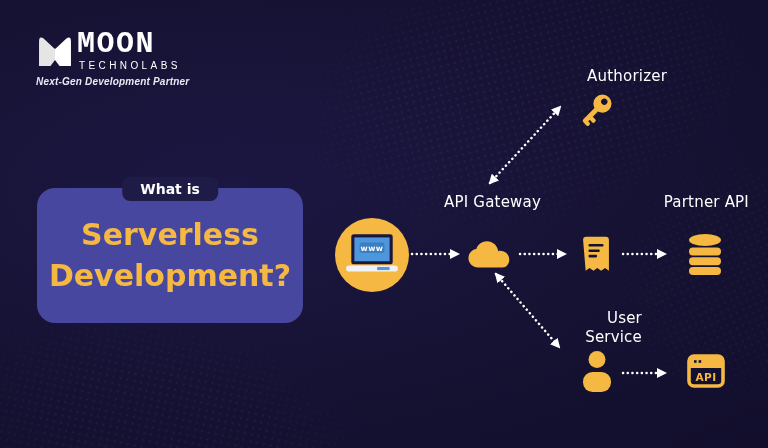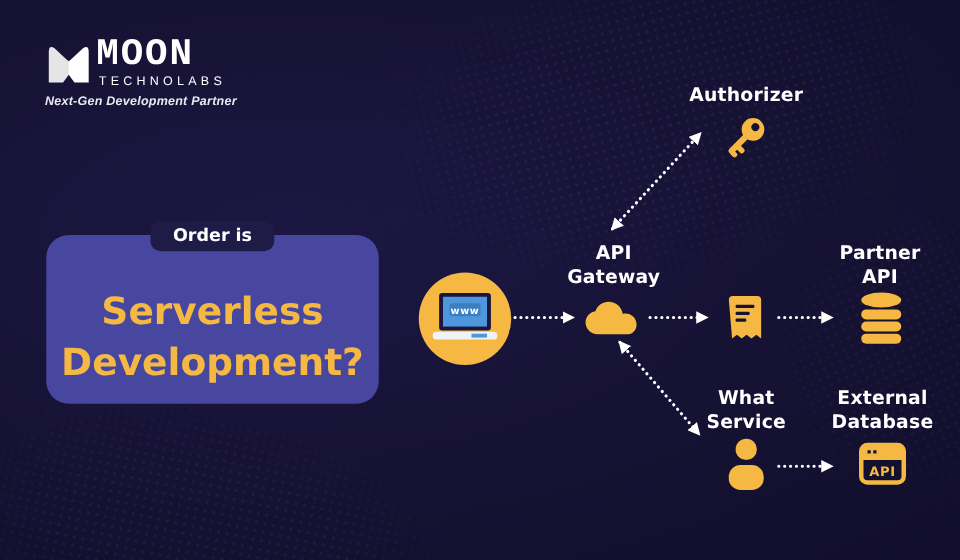--- a/index.html
+++ b/index.html
@@ -23,25 +23,25 @@
   .logo{position:absolute;left:36px;top:27px;}
   .logo-mark{position:absolute;left:0;top:3px;}
   .logo-name{position:absolute;left:41px;top:0;color:#fff;font-size:30px;font-weight:bold;letter-spacing:1.5px;font-family:Liberation Mono, monospace;}
   .logo-sub{position:absolute;left:43px;top:33px;color:#fff;font-size:10px;letter-spacing:3.4px;font-family:"Liberation Sans",sans-serif;}
   .logo-tag{position:absolute;left:0px;top:49px;color:#e9e9f2;font-size:10px;font-weight:bold;letter-spacing:0.2px;font-family:"Liberation Sans",sans-serif;white-space:nowrap;font-style:italic;}
 
   
   .card{position:absolute;left:37px;top:188px;width:266px;height:135px;background:#4747A0;border-radius:18px;}
   .badge{position:absolute;left:50%;top:-11px;transform:translateX(-50%);background:#1E1C47;color:#fff;
     font-size:14px;font-weight:bold;padding:4px 18px;border-radius:8px;white-space:nowrap;}
-  .card-title{position:absolute;left:0;right:0;top:41px;text-align:center;color:#F4B843;
+  .card-title{position:absolute;left:0;right:0;top:26px;text-align:center;color:#F4B843;
     font-size:30px;font-weight:bold;line-height:41px;}
 
   
-  .lbl{position:absolute;color:#fff;font-size:15px;font-weight:bold;line-height:19px;text-align:center;letter-spacing:.2px;}
+  .lbl{position:absolute;color:#fff;font-size:15px;font-weight:normal;line-height:19px;text-align:right;letter-spacing:.2px;}
   .lbl.api-gateway{left:441px;top:193px;width:100px;}
   .lbl.authorizer{left:527px;top:67px;width:140px;}
   .lbl.order-service{left:552px;top:193px;width:90px;}
   .lbl.external-api{left:659px;top:193px;width:90px;}
   .lbl.user-service{left:552px;top:309px;width:90px;}
   .lbl.external-database{left:656px;top:309px;width:100px;}
 
   .node{position:absolute;text-align:center;}
   .client-circle{position:absolute;left:335px;top:218px;width:74px;height:74px;border-radius:50%;background:#F4B843;text-align:right;}
   .client-circle svg{position:absolute;left:8px;top:13px;}
@@ -61,32 +61,31 @@
     <svg class="logo-mark" width="38" height="40" viewBox="0 0 50 46">
       <path fill="#ffffff" d="M4,44 L4,12 Q4,4 10,8 L23,20 L25,21.8 L27,20 L40,8 Q46,4 46,12 L46,44 L31,44 L25,36 L19,44 Z"></path>
       <path fill="rgba(0,0,0,0.10)" d="M4,44 L4,12 Q4,4 10,8 L25,21.8 L25,36 L19,44 Z"></path>
     </svg>
     <div class="logo-name">MOON</div>
     <div class="logo-sub">TECHNOLABS</div>
     <div class="logo-tag">Next-Gen Development Partner</div>
   </div>
 
   <div class="card">
-    <div class="badge">Order is</div>
+    <div class="badge">What is</div>
     <div class="card-title">
       <div>Serverless</div>
       <div>Development?</div>
     </div>
   </div>
 
   <div class="lbl api-gateway">API Gateway</div>
   <div class="lbl authorizer">Authorizer</div>
   <div class="lbl external-api">Partner API</div>
-  <div class="lbl user-service">What Service</div>
-  <div class="lbl external-database">External Database</div>
+  <div class="lbl user-service">User Service</div>
 
   <div class="client-circle">
     <svg width="58" height="46" viewBox="0 0 56 44">
       <rect x="8" y="3" width="40" height="29" rx="2.5" fill="#1A1640"></rect>
       <rect x="11" y="6" width="34" height="23" fill="#4E97DD"></rect>
       <rect x="16" y="11" width="24" height="10" rx="2" fill="#3B7EC2"></rect>
       <text x="28" y="19" text-anchor="middle" font-size="7.5" font-weight="bold" fill="#ffffff" font-family="DejaVu Sans, sans-serif" letter-spacing="0.5">www</text>
       <rect x="3" y="33" width="50" height="6" rx="3" fill="#F1F2F6"></rect>
       <rect x="33" y="34.5" width="12" height="3" fill="#4E97DD"></rect>
     </svg>

